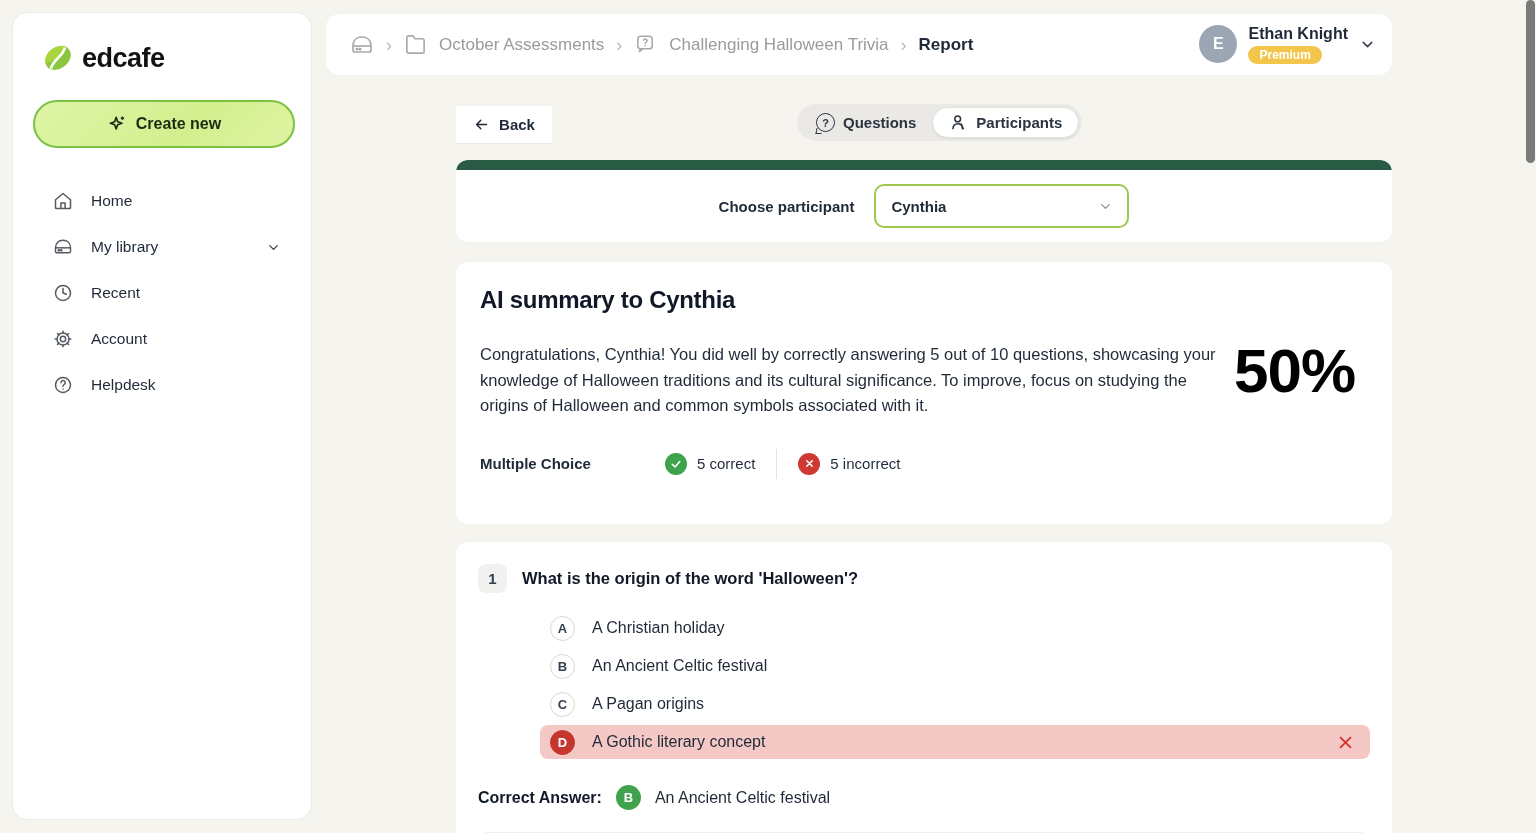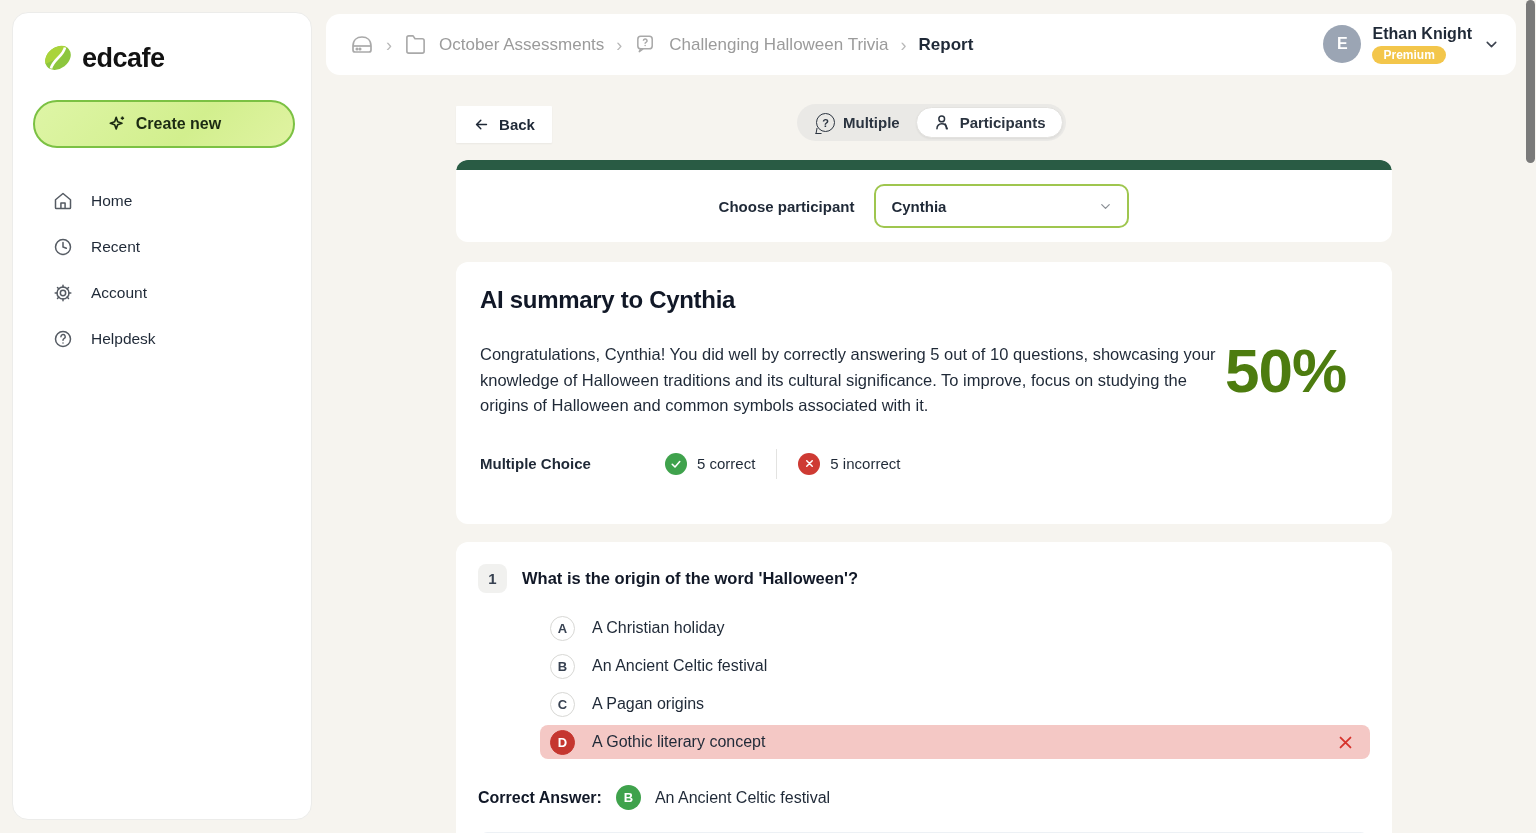--- a/index.html
+++ b/index.html
@@ -30,21 +30,21 @@
   .nav-item {
     display:flex; align-items:center; gap:18px;
     height:46px; padding:0 30px 0 40px; cursor:pointer;
     font-size:15.5px; font-weight:400; color:#1f2937;
   }
   .nav-item .spacer { flex:1; }
   .icon-gray { color:#555b63; }
 
   
   .header {
-    position:absolute; left:326px; top:14px; width:1190px; height:61px;
+    position:absolute; left:326px; top:14px; width:1066px; height:61px;
     background:#fff; border-radius:14px;
     display:flex; align-items:center; padding:0 16px 0 24px;
   }
   .crumbs { display:flex; align-items:center; gap:12px; flex:1; min-width:0; }
   .crumb-gray { font-size:17px; font-weight:500; color:#9b9b9b; white-space:nowrap; }
   .crumb-dark { font-size:17px; font-weight:700; color:#1f2937; white-space:nowrap; }
   .crumb-sep { color:#b9b9b9; font-size:18px; line-height:1; }
   .crumb-sep::after { content:"›"; }
   .user-area { display:flex; align-items:center; gap:11px; cursor:pointer; }
   .avatar {
@@ -105,21 +105,21 @@
   .participant-select {
     width:255px; height:44px; border:2px solid #9fc64f; border-radius:10px;
     background:#fff; display:flex; align-items:center; justify-content:space-between;
     padding:0 14px 0 15px; font-size:15px; font-weight:600; color:#1f2937; cursor:pointer;
   }
 
   .summary-card { top:262px; height:262px; padding:24px; }
   .summary-title { font-size:24px; font-weight:800; color:#111827; letter-spacing:-0.3px; }
   .summary-flex { display:flex; margin-top:28px; }
   .summary-body { width:745px; font-size:16.5px; line-height:25.5px; color:#1f2937; }
-  .score { flex:1; text-align:left; font-size:62px; font-weight:800; color:#4d7c0f; letter-spacing:-1px; line-height:0.95; padding-right:4px; }
+  .score { flex:1; text-align:center; font-size:62px; font-weight:800; color:#000000; letter-spacing:-1px; line-height:0.95; padding-right:4px; }
   .stats-row { display:flex; align-items:center; margin-top:30px; }
   .stats-label { font-size:15px; font-weight:700; color:#1f2937; width:185px; }
   .stat { display:flex; align-items:center; gap:10px; font-size:15px; color:#1f2937; }
   .stat-circle { width:22px; height:22px; border-radius:50%; display:flex; align-items:center; justify-content:center; }
   .stat-circle.good { background:#3fa24c; }
   .stat-circle.bad  { background:#ce3a33; }
   .stats-divider { width:1px; height:30px; background:#e3e3e1; margin:0 21px; }
 
   .question-card { top:542px; height:520px; padding:22px; }
   .q-row { display:flex; align-items:center; gap:15px; }
@@ -185,20 +185,37 @@
       <span class="icon-gray">
         <svg width="20" height="20" viewBox="0 0 24 24" fill="none" stroke="currentColor" stroke-width="1.8" stroke-linejoin="round">
           <path d="M3 10.5 L12 3 L21 10.5 V20 a1 1 0 0 1 -1 1 H4 a1 1 0 0 1 -1 -1 Z"></path>
           <path d="M9.5 21 v-6.5 h5 V21"></path>
         </svg>
       </span>
       <span>Home</span>
     </div>
     <div class="nav-item">
       <span class="icon-gray">
+        <svg width="20" height="20" viewBox="0 0 24 24" fill="none" stroke="currentColor" stroke-width="1.8" stroke-linejoin="round">
+          <path d="M3 13 C3 7,7 4,12 4 S21 7,21 13 V17 a2 2 0 0 1 -2 2 H5 a2 2 0 0 1 -2 -2 Z"></path>
+          <path d="M3 13 h18"></path>
+          <circle cx="7" cy="16" r="0.7" fill="currentColor"></circle>
+          <circle cx="10" cy="16" r="0.7" fill="currentColor"></circle>
+        </svg>
+      </span>
+      <span>My library</span>
+      <span class="spacer"></span>
+      <span>
+        <svg width="15" height="15" viewBox="0 0 24 24" fill="none" stroke="#3d4450" stroke-width="2.2" stroke-linecap="round" stroke-linejoin="round">
+          <polyline points="6 9 12 15 18 9"></polyline>
+        </svg>
+      </span>
+    </div>
+    <div class="nav-item">
+      <span class="icon-gray">
         <svg width="20" height="20" viewBox="0 0 24 24" fill="none" stroke="currentColor" stroke-width="1.8" stroke-linecap="round">
           <circle cx="12" cy="12" r="9"></circle>
           <polyline points="12 6.5 12 12 16 13.5"></polyline>
         </svg>
       </span>
       <span>Recent</span>
     </div>
     <div class="nav-item">
       <span class="icon-gray">
         <svg width="20" height="20" viewBox="0 0 24 24" fill="none" stroke="currentColor" stroke-width="1.8" stroke-linecap="round">
@@ -274,21 +291,21 @@
     <svg width="17" height="17" viewBox="0 0 24 24" fill="none" stroke="#1f2937" stroke-width="2.1" stroke-linecap="round" stroke-linejoin="round">
       <path d="M19 12 H5 M11 6 l-6 6 l6 6"></path>
     </svg>
   </span>
   <span>Back</span>
 </div>
 
 <div class="tabs">
   <div class="tab">
     <span class="q-bubble"></span>
-    <span>Multiple</span>
+    <span>Questions</span>
   </div>
   <div class="tab active">
     <span>
       <svg width="19" height="19" viewBox="0 0 24 24" fill="none" stroke="#2b3440" stroke-width="1.9" stroke-linecap="round">
         <circle cx="11" cy="7.5" r="3.6"></circle>
         <path d="M5 20 c0 -4 2.6 -6.3 6 -6.3 s6 2.3 6 6.3"></path>
         <path d="M15.5 13.9 l2.5 6.1"></path>
       </svg>
     </span>
     <span>Participants</span>

